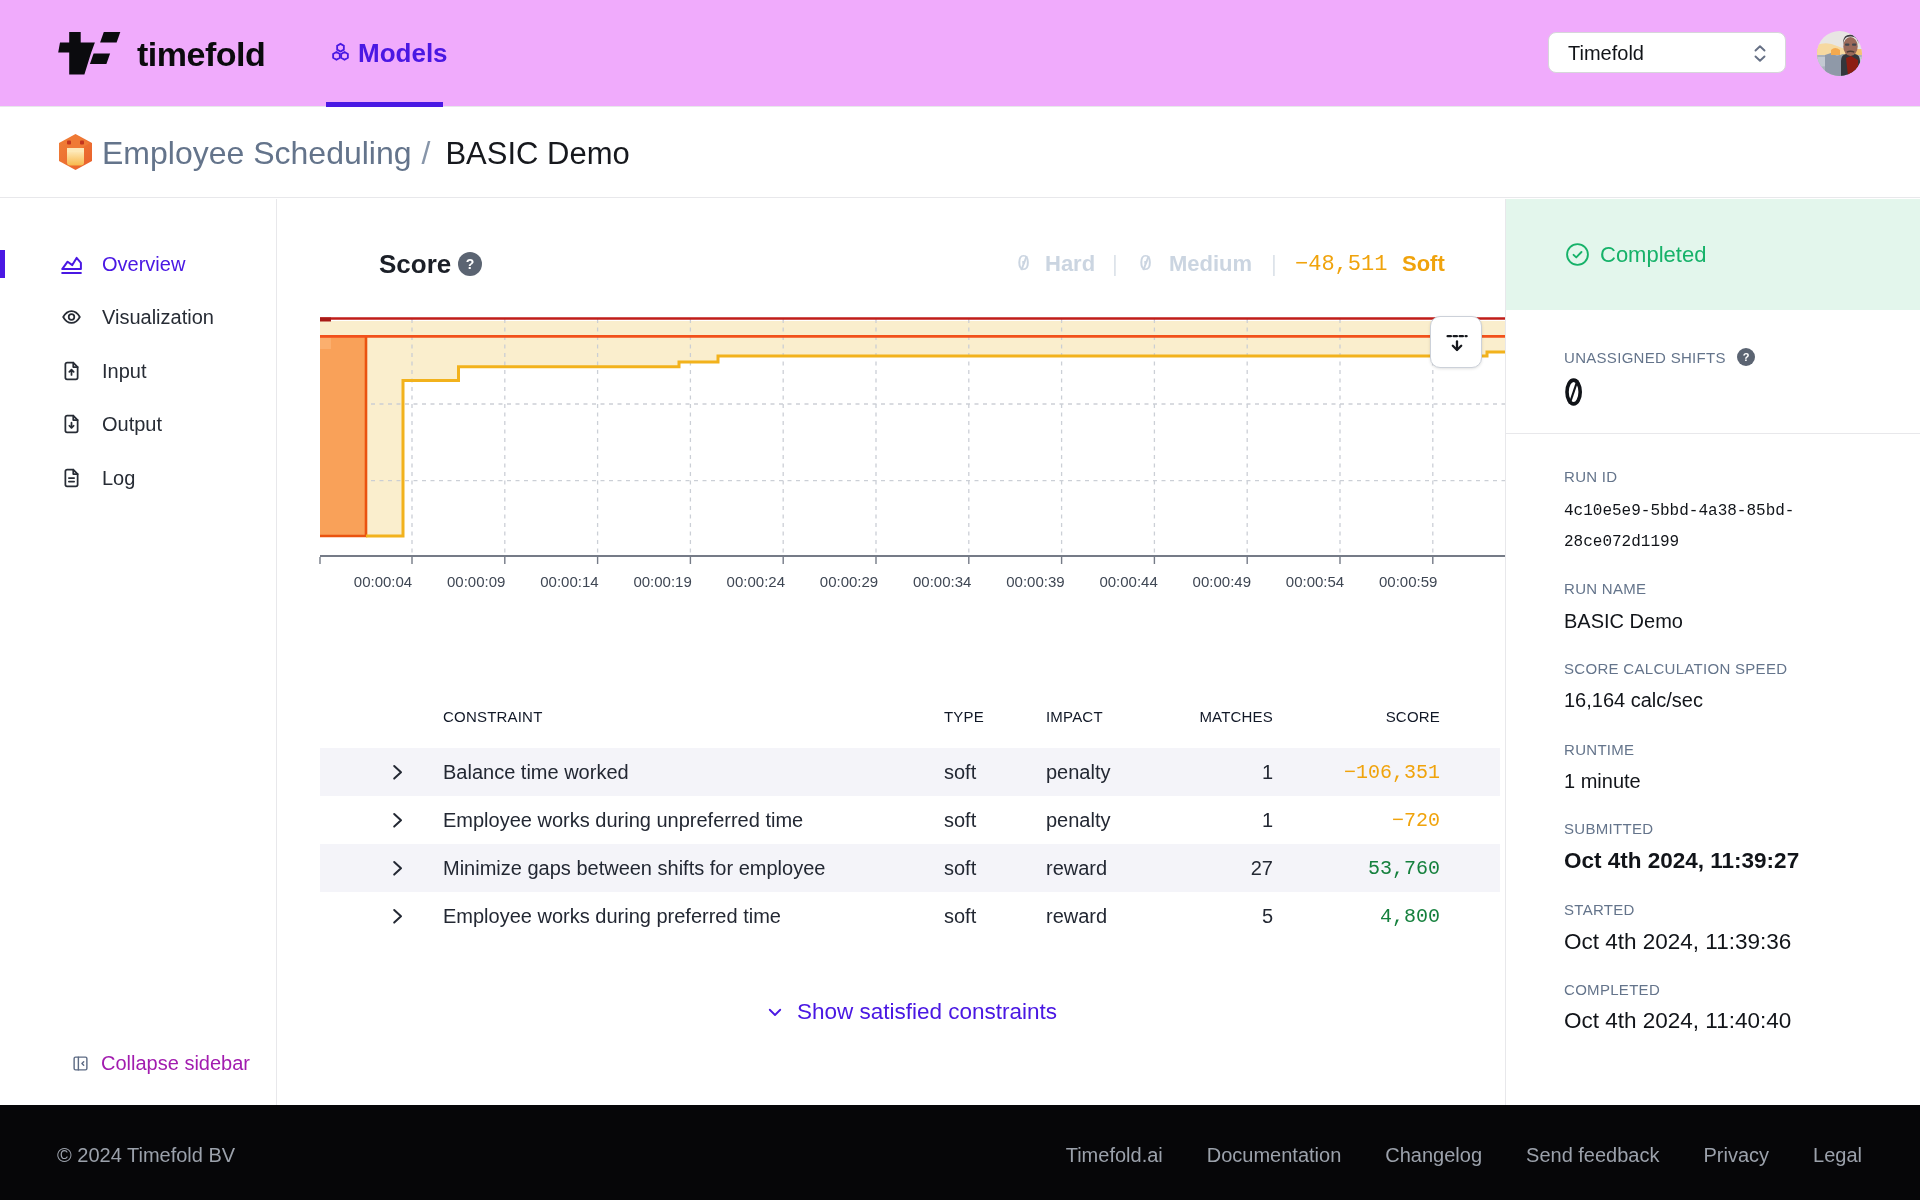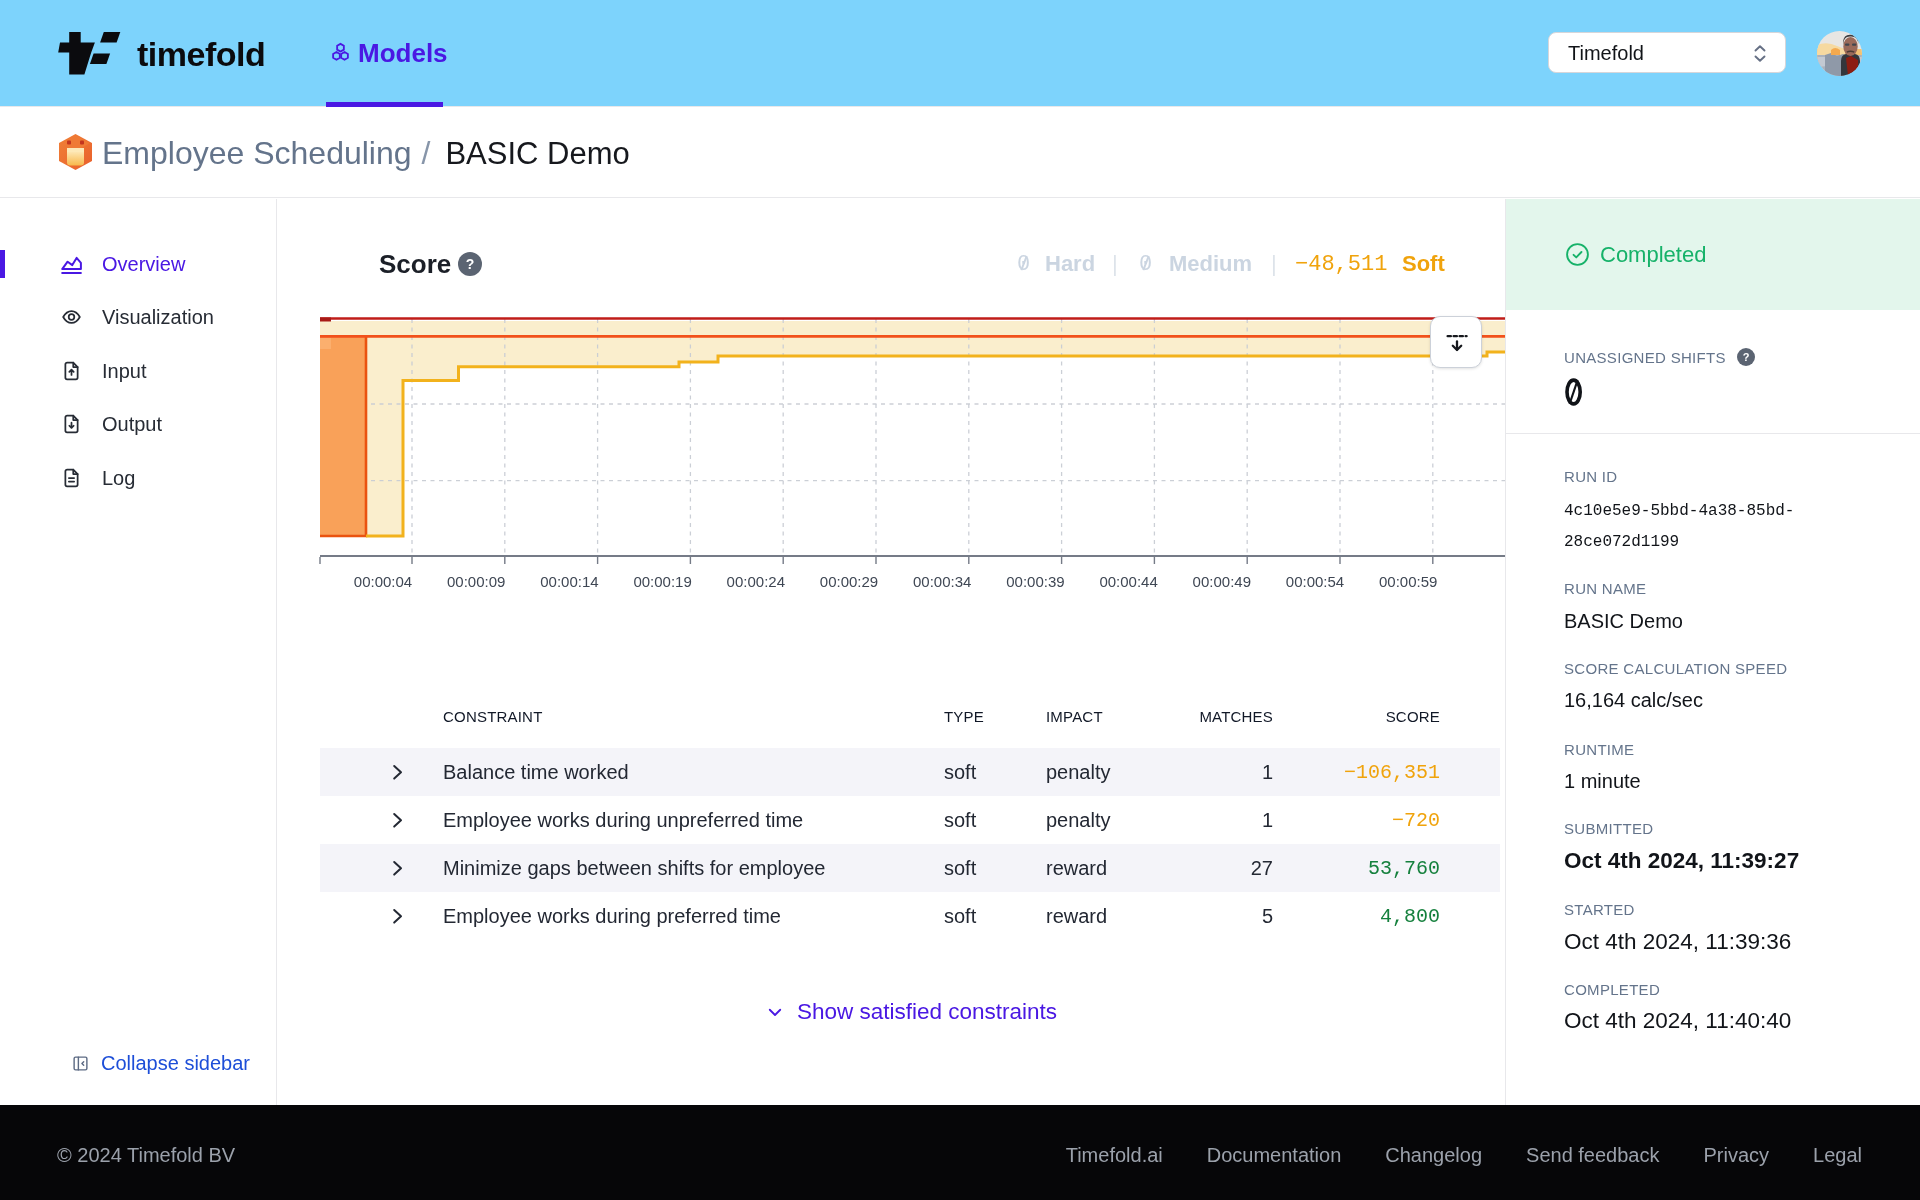--- a/index.html
+++ b/index.html
@@ -7,42 +7,42 @@
   html,body { width:1920px; height:1200px; background:#fff; font-family:"Liberation Sans", sans-serif; position:relative; overflow:hidden; }
   .abs { position:absolute; }
   
   :root {
     --purple:#4a18e3;
     --slate:#64748b;
     --dark:#16181d;
     --border:#e8e8eb;
   }
   
-  #navbar { position:absolute; left:0; top:0; width:1920px; height:107px; background:#7dd3fc; border-bottom:1px solid var(--border); z-index:5;}
+  #navbar { position:absolute; left:0; top:0; width:1920px; height:107px; background:#f0abfc; border-bottom:1px solid var(--border); z-index:5;}
   #wordmark { position:absolute; left:137px; top:54px; transform:translateY(-50%); font-size:34px; font-weight:700; color:#0b0b0e; letter-spacing:-0.5px;}
   #models-label { position:absolute; left:358px; top:53px; transform:translateY(-50%); font-size:26px; font-weight:700; color:var(--purple);}
   #models-underline { position:absolute; left:326px; top:102px; width:117px; height:5px; background:var(--purple);}
   #selectbox { position:absolute; left:1548px; top:32px; width:238px; height:41px; border:1px solid #d6d6da; border-radius:8px; background:#fff;}
   #selectbox .txt { position:absolute; left:19px; top:50%; transform:translateY(-50%); font-size:20px; color:#111418;}
   
   #crumbbar { position:absolute; left:0; top:108px; width:1920px; height:90px; background:#fff; border-bottom:1px solid var(--border);}
   #crumbtext { position:absolute; left:102px; top:45px; transform:translateY(-50%); font-size:32px; color:var(--slate); white-space:nowrap;}
   #crumbtext .cur { color:var(--dark); }
   
   #sidebar { position:absolute; left:0; top:199px; width:277px; height:906px; border-right:1px solid var(--border); background:#fff;}
   #mainc { position:absolute; left:319px; top:199px; width:1186px; height:906px; background:#fff;}
   #rpanel { position:absolute; left:1505px; top:199px; width:415px; height:906px; border-left:1px solid var(--border); background:#fff;}
   
   .navitem { position:absolute; left:0; width:318px; height:54px; }
   .navitem .ic { position:absolute; left:61px; top:50%; transform:translateY(-50%); width:21px; height:21px;}
   .navitem .lb { position:absolute; left:102px; top:50%; transform:translateY(-50%); font-size:20px; color:#272c35;}
   .navitem.active .lb { color:var(--purple); font-weight:400;}
   #activebar { position:absolute; left:0; top:51px; width:5px; height:28px; background:var(--purple);}
   #collapse { position:absolute; left:0; top:843px; width:318px; height:42px;}
-  #collapse .lb { position:absolute; left:101px; top:50%; transform:translateY(-50%); font-size:20px; color:#1d4ed8;}
+  #collapse .lb { position:absolute; left:101px; top:50%; transform:translateY(-50%); font-size:20px; color:#a21caf;}
   
   #score-title { position:absolute; left:379px; top:264px; transform:translateY(-50%); font-size:26px; font-weight:700; color:#1b1f27;}
   #score-help { position:absolute; left:458px; top:252px; width:24px; height:24px; border-radius:50%; background:#5b6472; color:#fff; font-size:14px; font-weight:700; text-align:center; line-height:24px;}
   .sv { position:absolute; top:264px; transform:translateY(-50%); white-space:nowrap; font-size:22px; }
   .mono { font-family:"Liberation Mono", monospace; }
   .gr0 { color:#cbd5e1; font-family:"Liberation Mono", monospace; font-weight:400;}
   .grl { color:#cbd5e1; font-weight:700; }
   .sep { color:#dde3ea; font-weight:400;}
   .amb { color:#f0a30c; }
   

